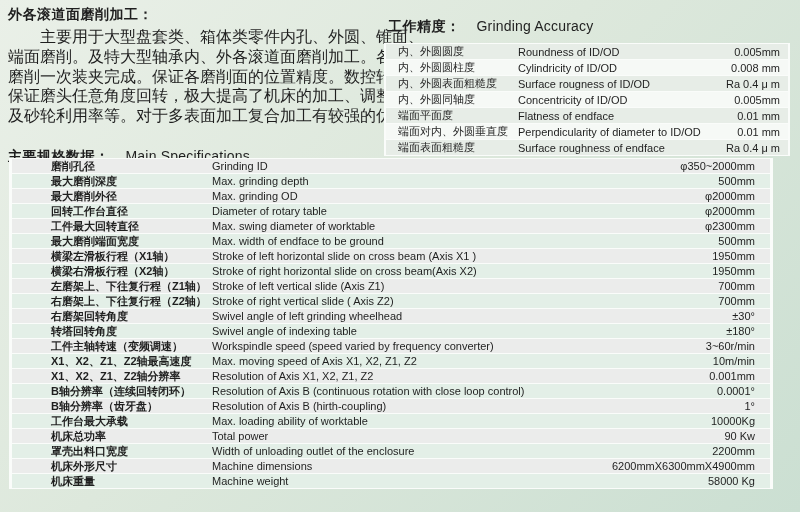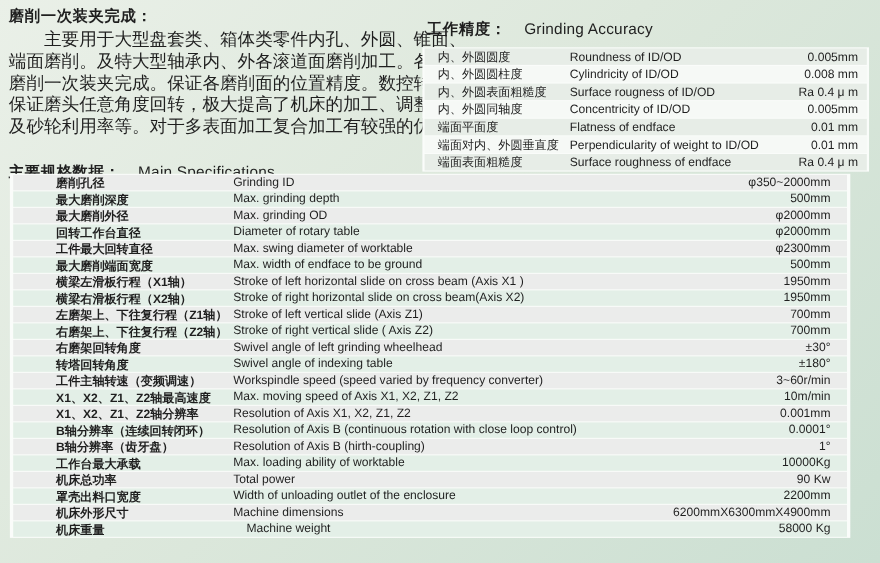--- a/index.html
+++ b/index.html
@@ -62,32 +62,32 @@
     position: absolute; left: 9px; top: 158px; width: 764px;
     background: #fafcfa;
     padding: 1px 3px;
   }
   .specs-panel .row {
     display: flex; align-items: center;
     height: 14px; margin-bottom: 1px;
     font-size: 11px;
     background: #ebeceb;
   }
-  .specs-panel .row:last-child { margin-bottom: 0; gap: 12px; }
+  .specs-panel .row:last-child { margin-bottom: 0; }
   .specs-panel .row:nth-child(even) { background: #e3efe7; }
   .specs-panel .zh { width: 200px; padding-left: 39px; font-weight: bold; white-space: nowrap; }
   .specs-panel .en { flex: 1; white-space: nowrap; overflow: hidden; }
   .specs-panel .value { text-align: right; padding-right: 15px; white-space: nowrap; }
 </style>
 </head>
 <body>
 
 <div class="page">
 
-  <h2 class="sec-title usage-title">磨削一次装夹完成：</h2>
+  <h2 class="sec-title usage-title">外各滚道面磨削加工：</h2>
 
   <div class="usage-para">
       <div class="line">主要用于大型盘套类、箱体类零件内孔、外圆、锥面、</div>
       <div class="line">端面磨削。及特大型轴承内、外各滚道面磨削加工。各表面</div>
       <div class="line">磨削一次装夹完成。保证各磨削面的位置精度。数控转塔可</div>
       <div class="line">保证磨头任意角度回转，极大提高了机床的加工、调整效率</div>
       <div class="line">及砂轮利用率等。对于多表面加工复合加工有较强的优势。</div>
     </div>
 
   <h2 class="sec-title acc-title">
@@ -115,21 +115,21 @@
         <span class="en">Concentricity of ID/OD</span>
         <span class="value">0.005mm</span>
       </div>
       <div class="row">
         <span class="zh">端面平面度</span>
         <span class="en">Flatness of endface</span>
         <span class="value">0.01 mm</span>
       </div>
       <div class="row">
         <span class="zh">端面对内、外圆垂直度</span>
-        <span class="en">Perpendicularity of weight to ID/OD</span>
+        <span class="en">Perpendicularity of diameter to ID/OD</span>
         <span class="value">0.01 mm</span>
       </div>
       <div class="row">
         <span class="zh">端面表面粗糙度</span>
         <span class="en">Surface roughness of endface</span>
         <span class="value">Ra 0.4 μ m</span>
       </div>
     </div>
 
   <h2 class="sec-title specs-title">

